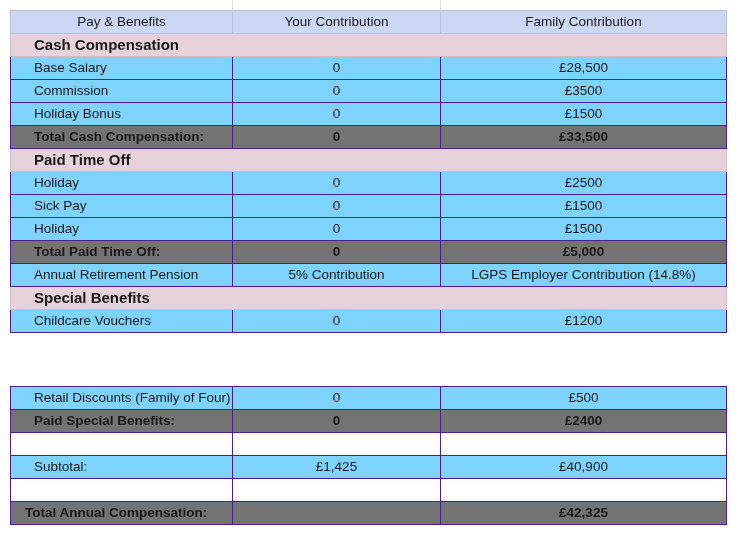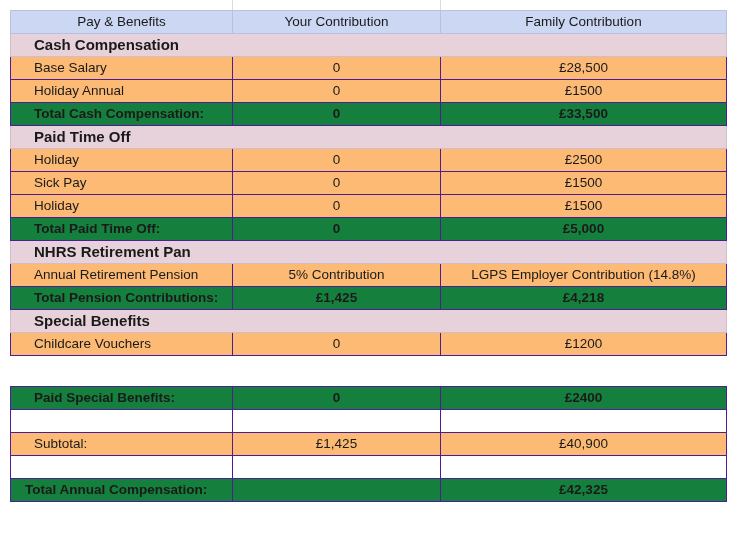--- a/index.html
+++ b/index.html
@@ -9,22 +9,22 @@
     .top-lines .vl { position: absolute; top: 0; height: 10px; width: 1px; background: #dcdcdc; }
     .tbl { position: absolute; left: 10px; width: 716px; border-collapse: collapse; table-layout: fixed; }
     .tbl td { border: 1px solid #4c1d95; height: 22px; padding: 0 23px; font-size: 13.5px;
               white-space: nowrap; overflow: hidden; line-height: 22px; }
     .tbl col.c1 { width: 222px; }
     .tbl col.c2 { width: 208px; }
     .tbl col.c3 { width: 286px; }
     .center { text-align: center; }
     tr.header td { background: #cbd7f3; border-color: #b7c2dc; text-align: center; font-size: 13.5px; }
     tr.section td { background: #e7d2db; border-color: #d2bcc6; font-weight: bold; font-size: 15px; }
-    tr.total td { background: #15803d; font-weight: bold; }
-    tr.plain td { background: #fdba74; }
+    tr.total td { background: #737373; font-weight: bold; }
+    tr.plain td { background: #7dd3fc; }
     tr.bold td { font-weight: normal; }
     tr.blank td { background: #ffffff; }
     .indent { padding-left: 14px !important; margin-top: 41px; }
   </style>
 </head>
 <body>
 
 <div class="top-lines">
   <div class="vl" style="left:232px"></div>
   <div class="vl" style="left:440px"></div>
@@ -45,21 +45,26 @@
 
   <tr class="section">
     <td colspan="3">Cash Compensation</td>
   </tr>
   <tr class="plain">
     <td>Base Salary</td>
     <td class="center">0</td>
     <td class="center">£28,500</td>
   </tr>
   <tr class="plain">
-    <td>Holiday Annual</td>
+    <td>Commission</td>
+    <td class="center">0</td>
+    <td class="center">£3500</td>
+  </tr>
+  <tr class="plain">
+    <td>Holiday Bonus</td>
     <td class="center">0</td>
     <td class="center">£1500</td>
   </tr>
   <tr class="total">
     <td>Total Cash Compensation:</td>
     <td class="center">0</td>
     <td class="center">£33,500</td>
   </tr>
 
   <tr class="section">
@@ -79,52 +84,49 @@
     <td>Holiday</td>
     <td class="center">0</td>
     <td class="center">£1500</td>
   </tr>
   <tr class="total">
     <td>Total Paid Time Off:</td>
     <td class="center">0</td>
     <td class="center">£5,000</td>
   </tr>
 
-  <tr class="section">
-    <td colspan="3">NHRS Retirement Pan</td>
-  </tr>
   <tr class="plain">
     <td>Annual Retirement Pension</td>
     <td class="center">5% Contribution</td>
     <td class="center">LGPS Employer Contribution (14.8%)</td>
-  </tr>
-  <tr class="total">
-    <td>Total Pension Contributions:</td>
-    <td class="center">£1,425</td>
-    <td class="center">£4,218</td>
   </tr>
 
   <tr class="section">
     <td colspan="3">Special Benefits</td>
   </tr>
   <tr class="plain">
     <td>Childcare Vouchers</td>
     <td class="center">0</td>
     <td class="center">£1200</td>
   </tr>
 </tbody>
   </table>
 
 <table class="tbl" style="top:386px">
   <colgroup>
       <col class="c1">
       <col class="c2">
       <col class="c3">
     </colgroup>
   <tbody>
+      <tr class="plain">
+    <td>Retail Discounts (Family of Four)</td>
+    <td class="center">0</td>
+    <td class="center">£500</td>
+  </tr>
   <tr class="total">
     <td>Paid Special Benefits:</td>
     <td class="center">0</td>
     <td class="center">£2400</td>
   </tr>
   <tr class="blank">
     <td></td>
     <td></td>
     <td></td>
   </tr>

